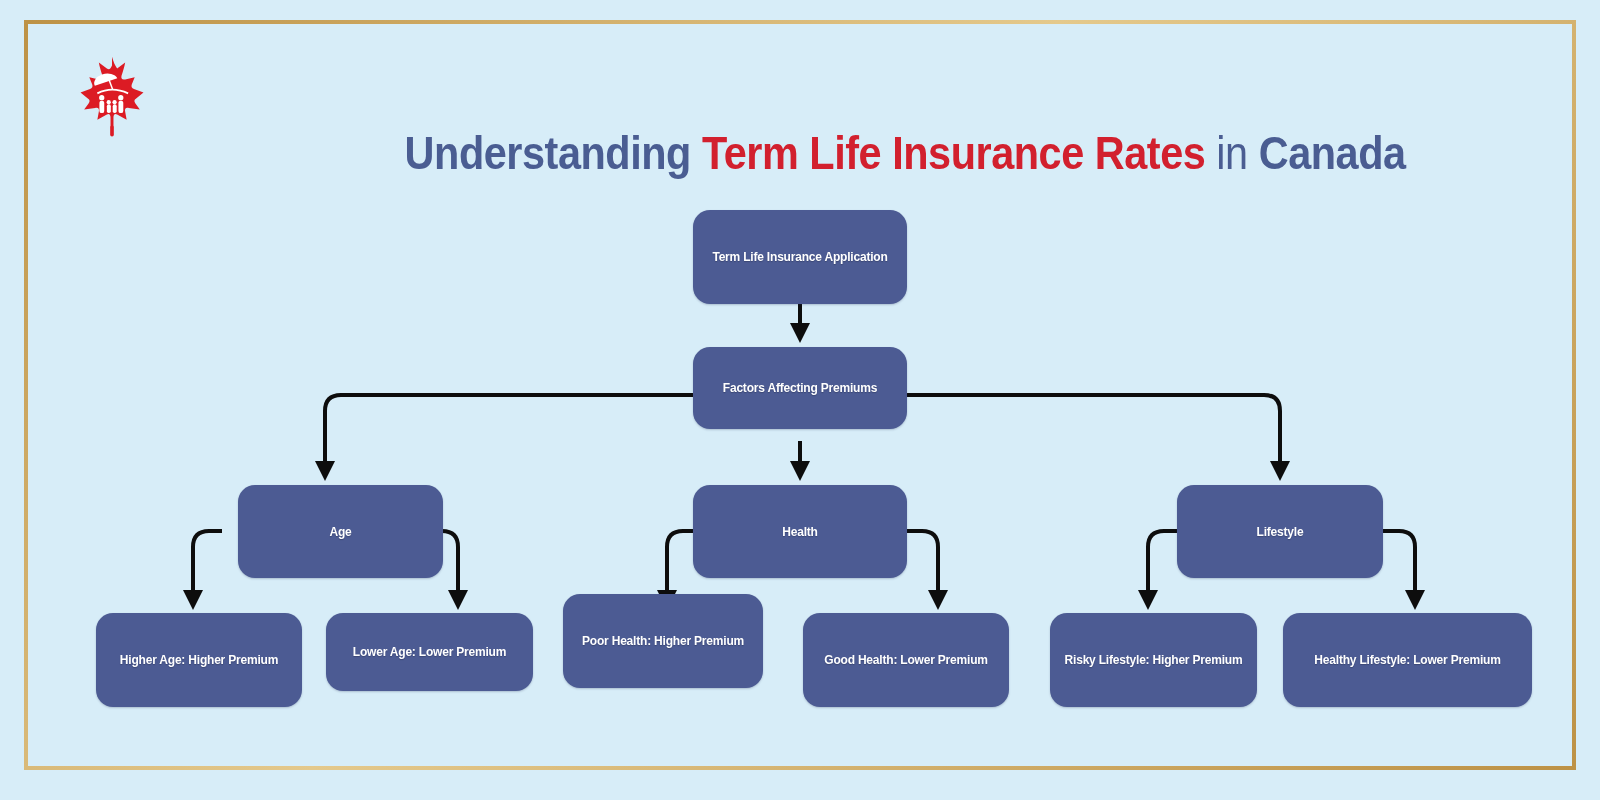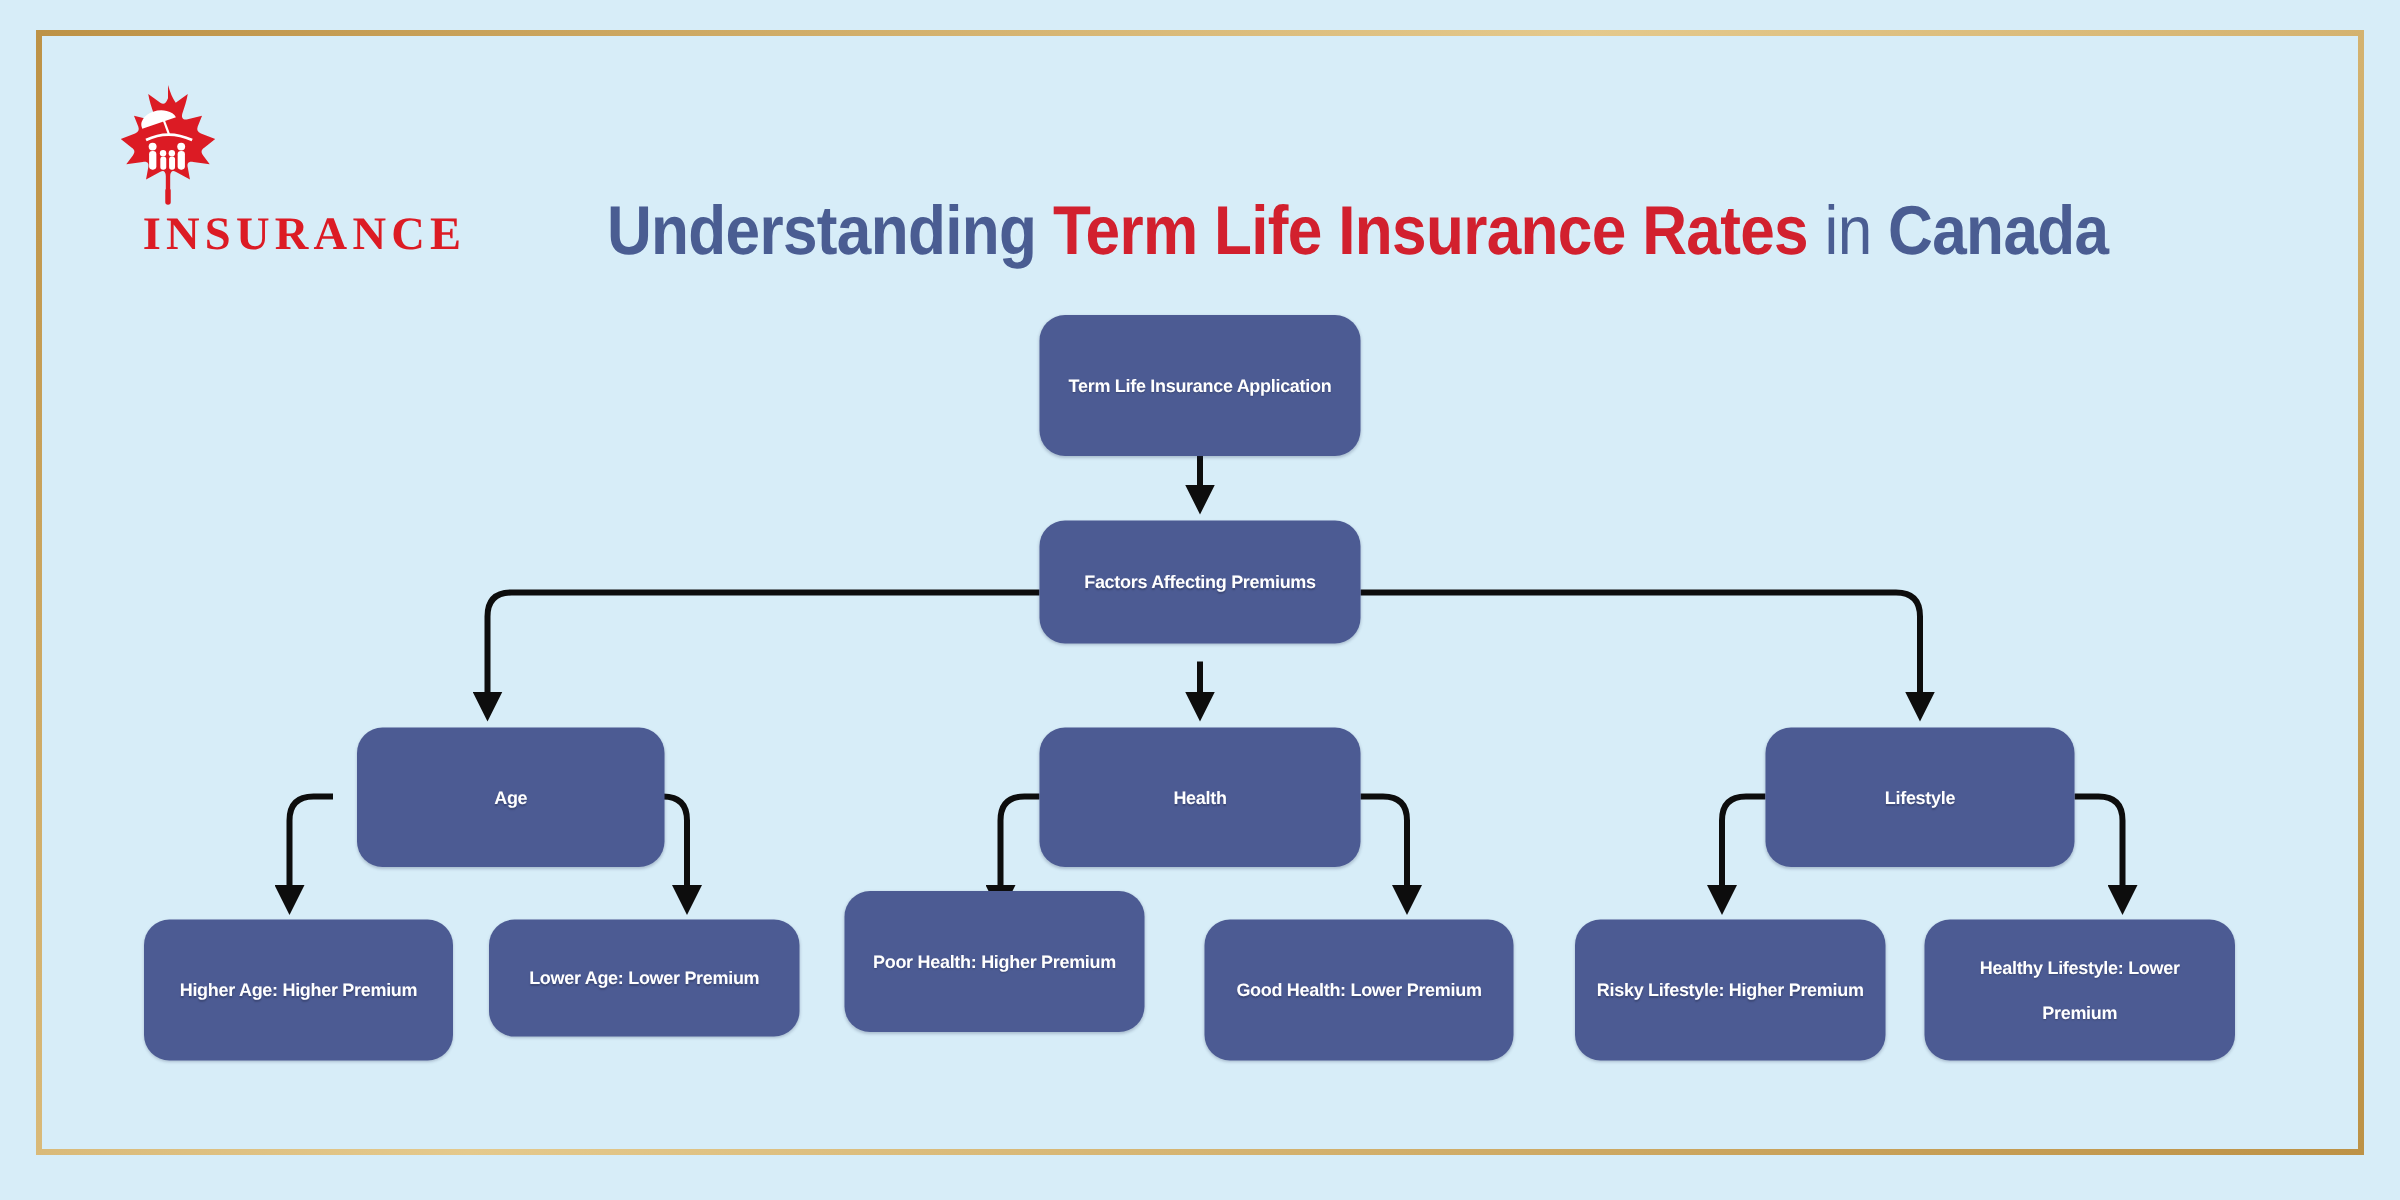--- a/index.html
+++ b/index.html
@@ -62,21 +62,21 @@
   .n-root      {left:693px;top:210px;width:214px;height:94px;}
   .n-factors   {left:693px;top:347px;width:214px;height:82px;}
   .n-age       {left:238px;top:485px;width:205px;height:93px;}
   .n-health    {left:693px;top:485px;width:214px;height:93px;}
   .n-lifestyle {left:1177px;top:485px;width:206px;height:93px;}
   .n-higher-age{left:96px;top:613px;width:206px;height:94px;}
   .n-lower-age {left:326px;top:613px;width:207px;height:78px;}
   .n-poor      {left:563px;top:594px;width:200px;height:94px;}
   .n-good      {left:803px;top:613px;width:206px;height:94px;}
   .n-risky     {left:1050px;top:613px;width:207px;height:94px;}
-  .n-healthy   {left:1283px;top:613px;width:207px;height:94px;}
+  .n-healthy   {left:1283px;top:613px;width:249px;height:94px;}
 </style>
 </head>
 <body>
 
 <div class="frame"></div>
 
 <div class="logo">
   <div class="logo-row">
     <svg class="leaf" viewBox="0 0 100 112" aria-hidden="true">
       <path fill="#dc1b24" d="M50 1 C52 8 54 13 57 17 L68 9 C67 15 65 21 63 27 C62 31 64 33 68 32 L81 29 L77 39 C76 42 77 44 80 45 L93 50 L83 58 C80 60 80 62 82 65 L88 73 L73 71 C69 70 67 72 68 76 L70 87 L57 80 C54 78 52 80 52 84 L52 97 L48 97 L48 84 C48 80 46 78 43 80 L30 87 L32 76 C33 72 31 70 27 71 L12 73 L18 65 C20 62 20 60 17 58 L7 50 L20 45 C23 44 24 42 23 39 L19 29 L32 32 C36 33 38 31 37 27 C35 21 33 15 32 9 L43 17 C46 19 48 18 50 13 Z"></path>
@@ -89,21 +89,20 @@
         <rect fill="#ffffff" x="32.8" y="61" width="6.6" height="17" rx="3"></rect>
         <circle fill="#ffffff" cx="45.5" cy="63" r="2.9"></circle>
         <rect fill="#ffffff" x="43" y="66" width="5.4" height="12" rx="2.5"></rect>
         <circle fill="#ffffff" cx="53.5" cy="63" r="2.9"></circle>
         <rect fill="#ffffff" x="51" y="66" width="5.4" height="12" rx="2.5"></rect>
         <circle fill="#ffffff" cx="62" cy="57" r="3.6"></circle>
         <rect fill="#ffffff" x="58.8" y="61" width="6.6" height="17" rx="3"></rect>
       </g>
     </svg>
   </div>
-  <div class="brand-sub">INSURANCE</div>
 </div>
 
 <div class="title-wrap">
   <div class="title">
     <span>Understanding </span><span class="t-red">Term Life Insurance Rates</span><span class="t-normal"> in </span><span>Canada</span>
   </div>
 </div>
 
 <svg class="connectors" viewBox="0 0 1600 800" aria-hidden="true">
   <defs>

